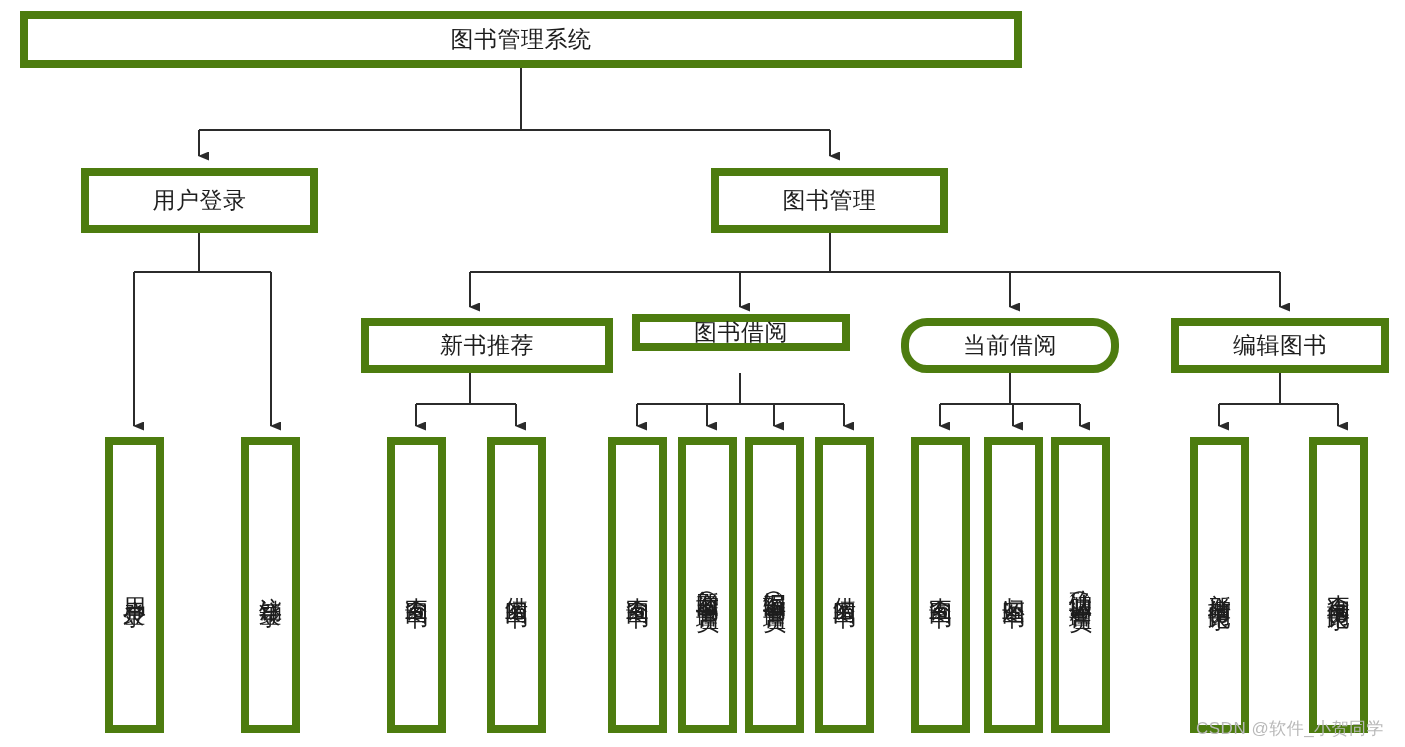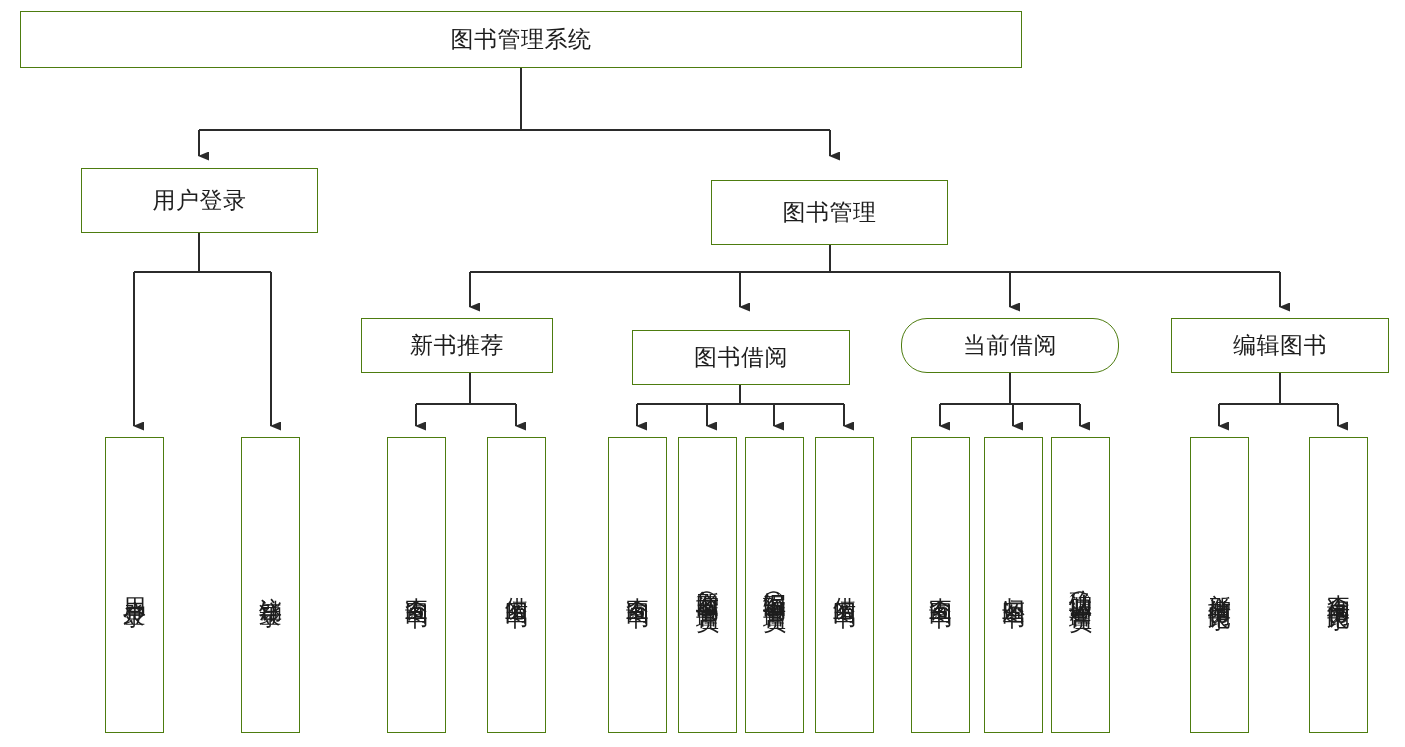--- a/index.html
+++ b/index.html
@@ -22,21 +22,21 @@
     left: 0;
     top: 0;
     width: 1405px;
     height: 747px;
     pointer-events: none;
   }
   .node {
     position: absolute;
     box-sizing: border-box;
     background: #ffffff;
-    border: 1px solid #4d7c0f;
+    border: 8px solid #4d7c0f;
     display: flex;
     align-items: center;
     justify-content: center;
     color: #1d1d1d;
   }
   .node .lbl {
     display: block;
     text-align: center;
     line-height: 1.12;
     white-space: nowrap;
@@ -131,27 +131,27 @@
     </g>
   </svg>
 
   <div id="nodes-layer">
       <div class="node horiz" style="left: 20px; top: 11px; width: 1002px; height: 57px;">
         <span class="lbl">图书管理系统</span>
       </div>
       <div class="node horiz" style="left: 81px; top: 168px; width: 237px; height: 65px;">
         <span class="lbl">用户登录</span>
       </div>
-      <div class="node horiz" style="left: 711px; top: 180px; width: 237px; height: 65px;">
+      <div class="node horiz" style="left: 711px; top: 168px; width: 237px; height: 65px;">
         <span class="lbl">图书管理</span>
       </div>
-      <div class="node horiz" style="left: 361px; top: 318px; width: 192px; height: 55px;">
+      <div class="node horiz" style="left: 361px; top: 318px; width: 252px; height: 55px;">
         <span class="lbl">新书推荐</span>
       </div>
-      <div class="node horiz" style="left: 632px; top: 330px; width: 218px; height: 55px;">
+      <div class="node horiz" style="left: 632px; top: 314px; width: 218px; height: 37px;">
         <span class="lbl">图书借阅</span>
       </div>
       <div class="node horiz" style="left: 901px; top: 318px; width: 218px; height: 55px; border-radius: 26px;">
         <span class="lbl">当前借阅</span>
       </div>
       <div class="node horiz" style="left: 1171px; top: 318px; width: 218px; height: 55px;">
         <span class="lbl">编辑图书</span>
       </div>
       <div class="node vert" style="left: 105px; top: 437px; width: 59px; height: 296px;">
         <span class="lbl">用户登录</span>
@@ -187,14 +187,15 @@
         <span class="lbl">确认归还（管理员）</span>
       </div>
       <div class="node vert" style="left: 1190px; top: 437px; width: 59px; height: 296px;">
         <span class="lbl">新增借阅记录</span>
       </div>
       <div class="node vert" style="left: 1309px; top: 437px; width: 59px; height: 296px;">
         <span class="lbl">查询借阅记录</span>
       </div>
     </div>
 
+  <div class="watermark" style="left: 1196px; top: 717px; color: rgb(185, 185, 185);">CSDN @软件_小贺同学</div>
 
 </div>
 
 </body></html>

